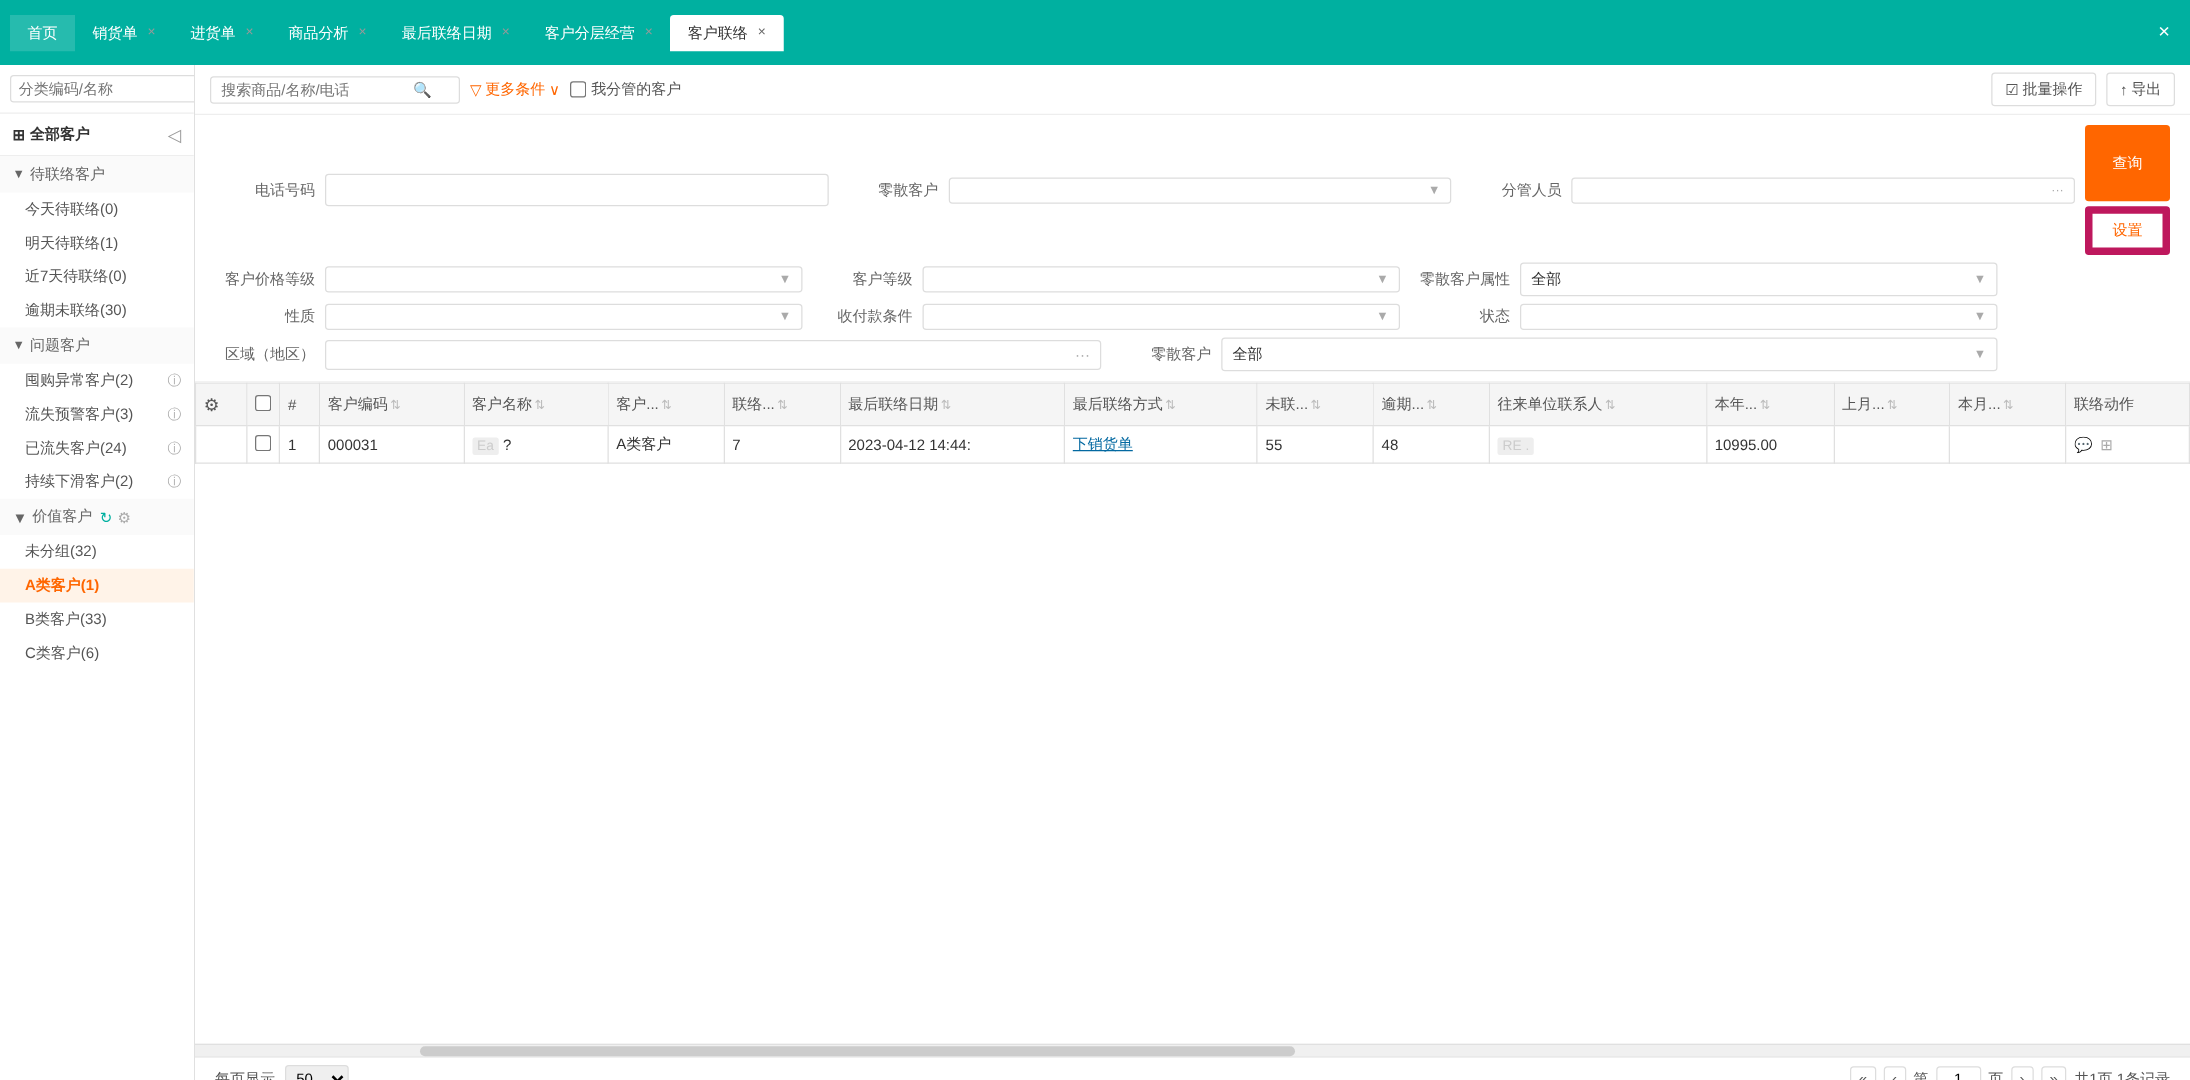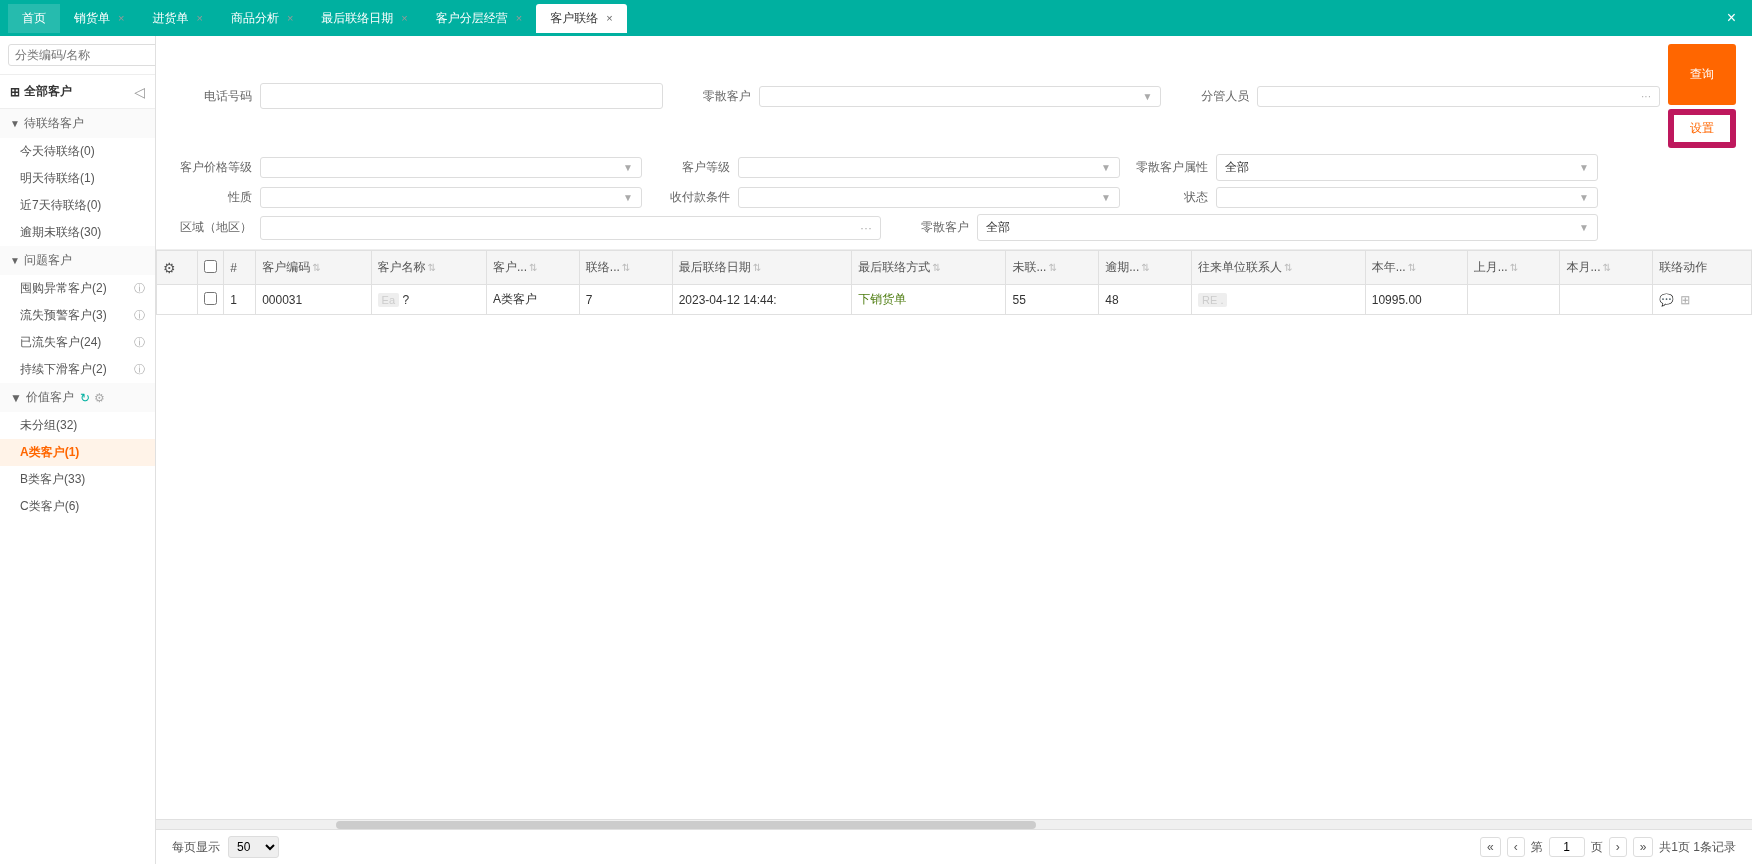--- a/index.html
+++ b/index.html
@@ -1,21 +1,21 @@
 <!DOCTYPE html>
 <html><head>
   <meta charset="utf-8">
   <style>
     * { box-sizing: border-box; margin: 0; padding: 0; font-family: 'Microsoft YaHei', Arial, sans-serif; font-size: 12px; }
     body { background: #f0f0f0; width: 1752px; height: 864px; overflow: hidden; }
 
     
     .top-nav {
       display: flex; align-items: center;
-      background: #00b0a0; height: 36px; padding: 0 8px;
+      background: #00b0a0; height: 52px; padding: 0 8px;
       color: white;
     }
     .top-nav .nav-item {
       padding: 6px 14px; cursor: pointer; color: white; white-space: nowrap;
       position: relative; display: flex; align-items: center; gap: 4px;
     }
     .top-nav .nav-item.home { background: rgba(255,255,255,0.15); }
     .top-nav .nav-item.active { background: #fff; color: #333; border-radius: 3px 3px 0 0; }
     .top-nav .nav-item .close-btn { margin-left: 4px; color: #999; font-size: 11px; cursor: pointer; }
     .top-nav .nav-item.active .close-btn { color: #666; }
@@ -110,21 +110,21 @@
     table { width: 100%; border-collapse: collapse; }
     thead tr { background: #f5f5f5; }
     th {
       padding: 8px 6px; border: 1px solid #e0e0e0; color: #555; font-weight: normal;
       white-space: nowrap; text-align: left; position: sticky; top: 0; background: #f5f5f5;
     }
     th .col-header { display: flex; align-items: center; gap: 2px; }
     th .col-sort { color: #bbb; font-size: 10px; cursor: pointer; }
     td { padding: 6px 6px; border: 1px solid #e0e0e0; color: #333; }
     .table-settings-btn { color: #555; cursor: pointer; font-size: 14px; }
-    .link-text { color: #4d7c0f; cursor: pointer; }
+    .link-text { color: #0369a1; cursor: pointer; text-decoration: underline; }
     .action-icons { display: flex; gap: 6px; color: #aaa; cursor: pointer; }
 
     
     .footer {
       display: flex; align-items: center; justify-content: space-between;
       padding: 6px 16px; border-top: 1px solid #e0e0e0; background: white;
     }
     .footer-left { display: flex; align-items: center; gap: 8px; color: #555; }
     .footer-left select { border: 1px solid #ddd; border-radius: 3px; padding: 2px 4px; }
     .footer-right { display: flex; align-items: center; gap: 6px; color: #555; }
@@ -237,20 +237,44 @@
     <div class="sidebar-item">
       <span>B类客户(33)</span>
     </div>
     <div class="sidebar-item">
       <span>C类客户(6)</span>
     </div>
   </div>
 
   <div class="right-content">
 
+    <div class="toolbar">
+      <div class="toolbar-search">
+        <input type="text" placeholder="搜索商品/名称/电话" style="">
+        <span class="search-icon">🔍</span>
+      </div>
+      <div class="toolbar-filter">
+        <span>▽</span>
+        <span>更多条件</span>
+        <span>∨</span>
+      </div>
+      <div class="toolbar-my-customer">
+        <input type="checkbox" style="">
+        <span>我分管的客户</span>
+      </div>
+      <div class="toolbar-spacer"></div>
+      <div class="toolbar-btn">
+        <span>☑</span>
+        <span>批量操作</span>
+      </div>
+      <div class="toolbar-btn">
+        <span>↑</span>
+        <span>导出</span>
+      </div>
+    </div>
 
     <div class="filter-area">
 
       <div class="filter-row">
         <div class="filter-col">
           <span class="filter-label">电话号码</span>
           <div class="filter-input-plain" style="height:26px;"></div>
         </div>
         <div class="filter-col">
           <span class="filter-label">零散客户</span>

